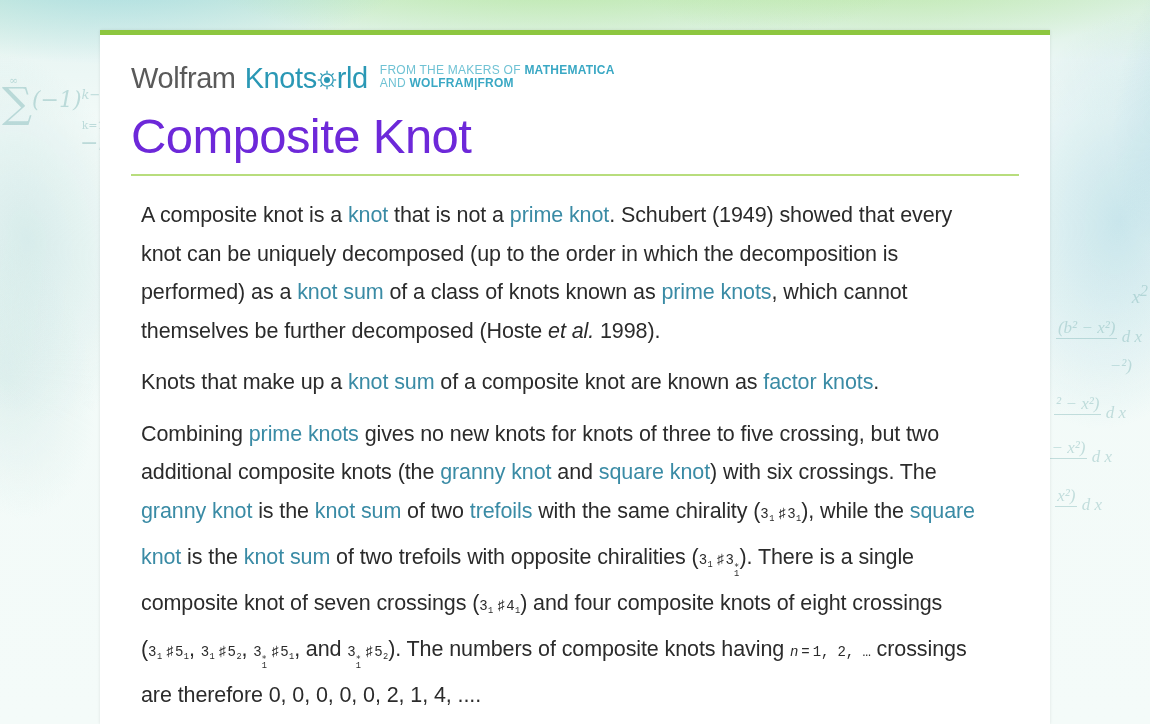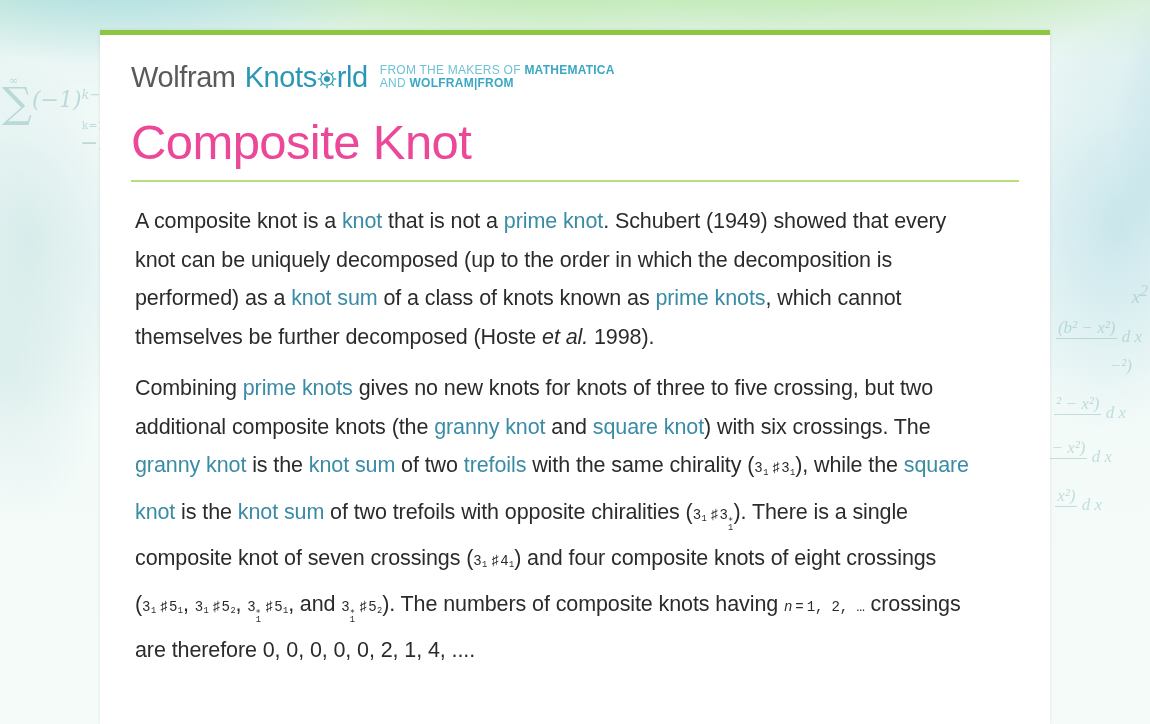--- a/index.html
+++ b/index.html
@@ -86,22 +86,22 @@
     left: 100px; top: 30px;
     width: 950px; height: 694px;
     background: #ffffff;
     border-top: 5px solid #8dc63f;
     box-shadow: 0 0 3px rgba(0,0,0,0.10);
   }
   #card-inner { padding: 26px 62px 0 31px; }
 
   
   #masthead {
-    display: flex; align-items: flex-start;
-    height: 34px; margin-bottom: 22px;
+    display: flex; align-items: center;
+    height: 34px; margin-bottom: 16px;
   }
   #logo-wolfram {
     font-size: 29px; font-weight: 400; color: #5a5a5a;
     letter-spacing: -0.4px;
   }
   #logo-mathworld {
     font-size: 29px; font-weight: 400; color: #2a98b5;
     letter-spacing: -0.4px; margin-left: 9px;
     position: relative; display: inline-block;
   }
@@ -113,33 +113,33 @@
   #logo-tagline {
     margin-left: 12px; line-height: 1.12;
     color: #6fc2d4; font-size: 12px;
     letter-spacing: 0.25px; align-self: center;
     position: relative; top: -1px;
   }
   #logo-tagline .strong { font-weight: bold; color: #3aa8c4; }
 
   
   #page-title {
-    font-size: 49px; font-weight: 400; color: #ec4899;
+    font-size: 49px; font-weight: 400; color: #6d28d9;
     letter-spacing: -0.6px; line-height: 1.05;
     margin: 4px 0 12px 0;
   }
   #title-rule {
     border: 0; border-top: 2px solid #b8dd7d;
     margin: 0 0 20px 0; width: 888px;
   }
 
   
   .para {
     font-size: 21.5px; line-height: 38.5px;
-    color: #2b2b2b; margin: 0 0 13px 4px;
+    color: #2b2b2b; margin: 0 0 13px 10px;
     max-width: 880px;
     letter-spacing: -0.1px;
   }
   a.xlink {
     color: #3a8ba5; text-decoration: none; cursor: pointer;
   }
   .ital { font-style: italic; }
 
   
   .math {
@@ -239,17 +239,18 @@
         <div><span>FROM THE MAKERS OF </span><span class="strong">MATHEMATICA</span></div>
         <div><span>AND </span><span class="strong">WOLFRAM|FROM</span></div>
       </span>
     </div>
 
     <h1 id="page-title">Composite Knot</h1>
     <hr id="title-rule">
 
     <p class="para"><span>A composite knot is a </span><a class="xlink">knot</a><span> that is not a </span><a class="xlink">prime knot</a><span>. Schubert (1949) showed that every knot can be uniquely decomposed (up to the order in which the decomposition is performed) as a </span><a class="xlink">knot sum</a><span> of a class of knots known as </span><a class="xlink">prime knots</a><span>, which cannot themselves be further decomposed (Hoste </span><span class="ital">et al.</span><span> 1998).</span></p>
 
+    <p class="para"><span>Knots that make up a </span><a class="xlink">knot sum</a><span> of a composite knot are known as </span><a class="xlink">factor knots</a><span>.</span></p>
 
     <p class="para"><span>Combining </span><a class="xlink">prime knots</a><span> gives no new knots for knots of three to five crossing, but two additional composite knots (the </span><a class="xlink">granny knot</a><span> and </span><a class="xlink">square knot</a><span>) with six crossings. The </span><a class="xlink">granny knot</a><span> is the </span><a class="xlink">knot sum</a><span> of two </span><a class="xlink">trefoils</a><span> with the same chirality (</span><span class="math">3<sub>1</sub> <span class="hash">♯</span>3<sub>1</sub></span><span>), while the </span><a class="xlink">square knot</a><span> is the </span><a class="xlink">knot sum</a><span> of two trefoils with opposite chiralities (</span><span class="math">3<sub>1</sub> <span class="hash">♯</span>3<span class="subsup"><span class="s-sup">∗</span><span class="s-sub">1</span></span></span><span>). There is a single composite knot of seven crossings (</span><span class="math">3<sub>1</sub> <span class="hash">♯</span>4<sub>1</sub></span><span>) and four composite knots of eight crossings (</span><span class="math">3<sub>1</sub> <span class="hash">♯</span>5<sub>1</sub></span><span>, </span><span class="math">3<sub>1</sub> <span class="hash">♯</span>5<sub>2</sub></span><span>, </span><span class="math">3<span class="subsup"><span class="s-sup">∗</span><span class="s-sub">1</span></span> <span class="hash">♯</span>5<sub>1</sub></span><span>, and </span><span class="math">3<span class="subsup"><span class="s-sup">∗</span><span class="s-sub">1</span></span> <span class="hash">♯</span>5<sub>2</sub></span><span>). The numbers of composite knots having </span><span class="math"><span class="var">n</span><span class="eq">=</span>1, 2, …</span><span> crossings are therefore 0, 0, 0, 0, 0, 2, 1, 4, ....</span></p>
 
   </div>
 </div>
 
 </body></html>

